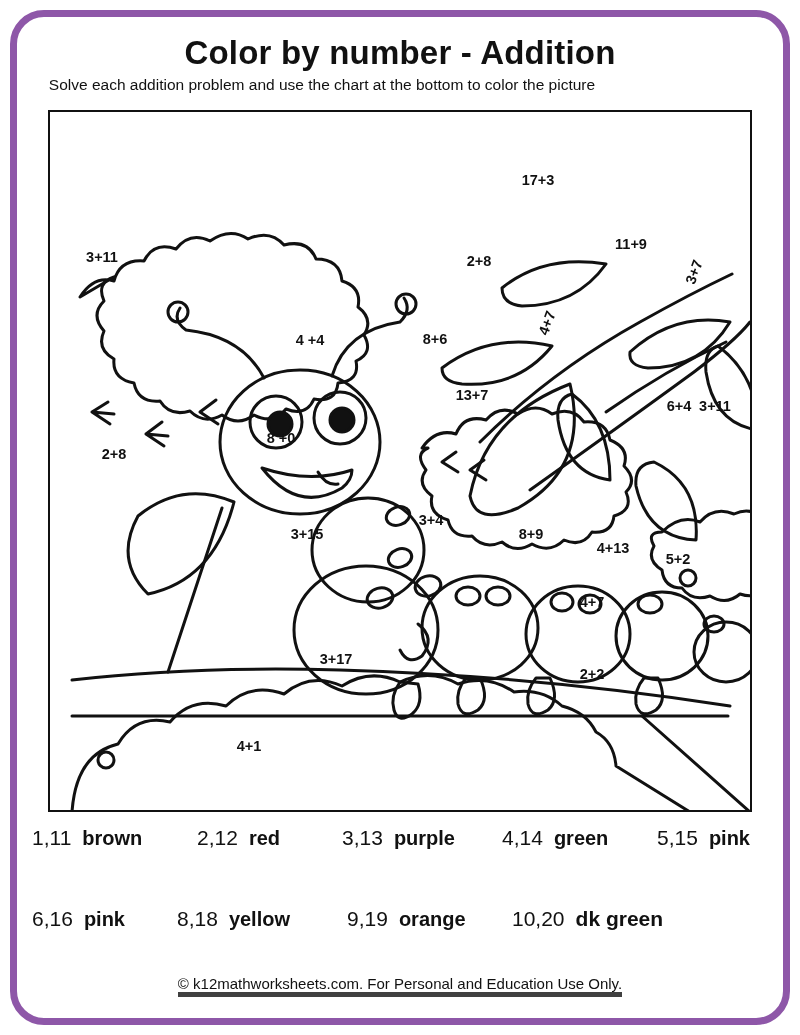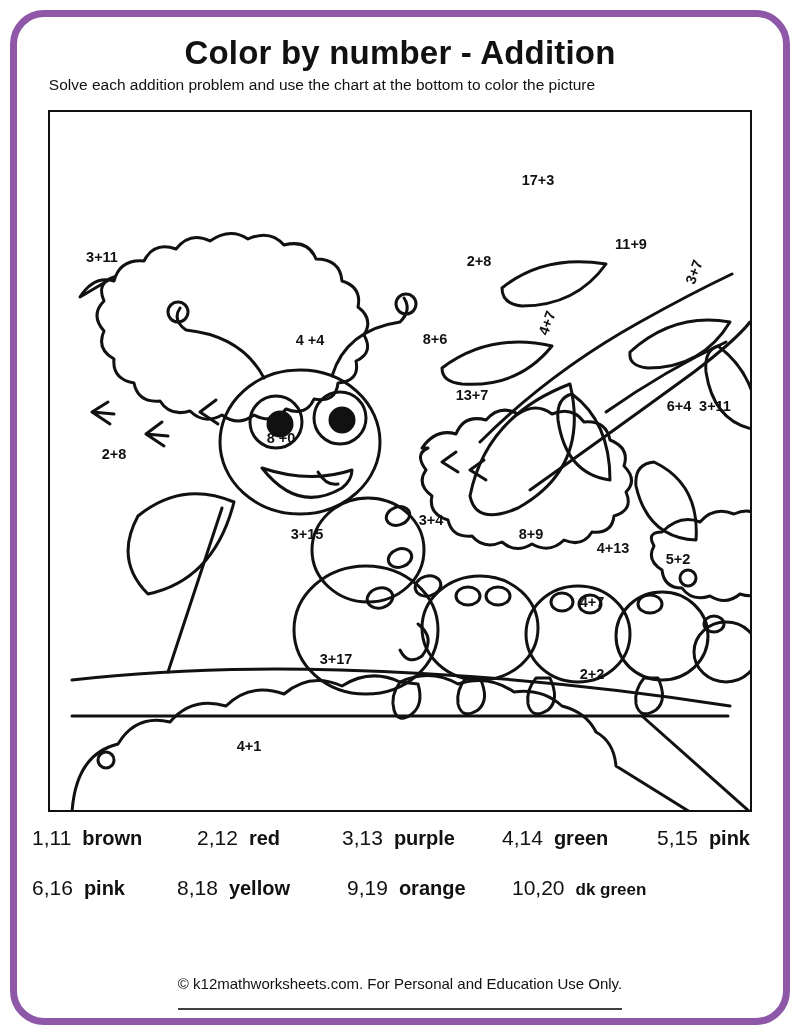--- a/index.html
+++ b/index.html
@@ -86,22 +86,22 @@
     white-space:nowrap;
   }
   .footer{
     position:absolute;
     left:0;top:975px;width:800px;
     text-align:center;
     font-size:15px;
     color:#111;
   }
   .footer span{
-    border-bottom:2px solid #404040;
-    padding-bottom:16px;
+    border-bottom:5px solid #404040;
+    padding-bottom:0;
   }
 </style>
 </head>
 <body>
 
 <div class="page">
 
   <div class="border-frame"></div>
 
   <div class="title">Color by number - Addition</div>
@@ -268,21 +268,21 @@
       <div class="legend-cell" style="width:170px;">
         <span class="legend-num">8,18</span>
         <span class="legend-color">yellow</span>
       </div>
       <div class="legend-cell" style="width:165px;">
         <span class="legend-num">9,19</span>
         <span class="legend-color">orange</span>
       </div>
       <div class="legend-cell" style="width:110px;">
         <span class="legend-num">10,20</span>
-        <span class="legend-color" style="font-size:17px;">dk green</span>
+        <span class="legend-color" style="font-size:21px;margin-top:31px;">dk green</span>
       </div>
     </div>
 
   </div>
 
   <div class="footer">
     <span>© k12mathworksheets.com. For Personal and Education Use Only.</span>
   </div>
 
 </div>

